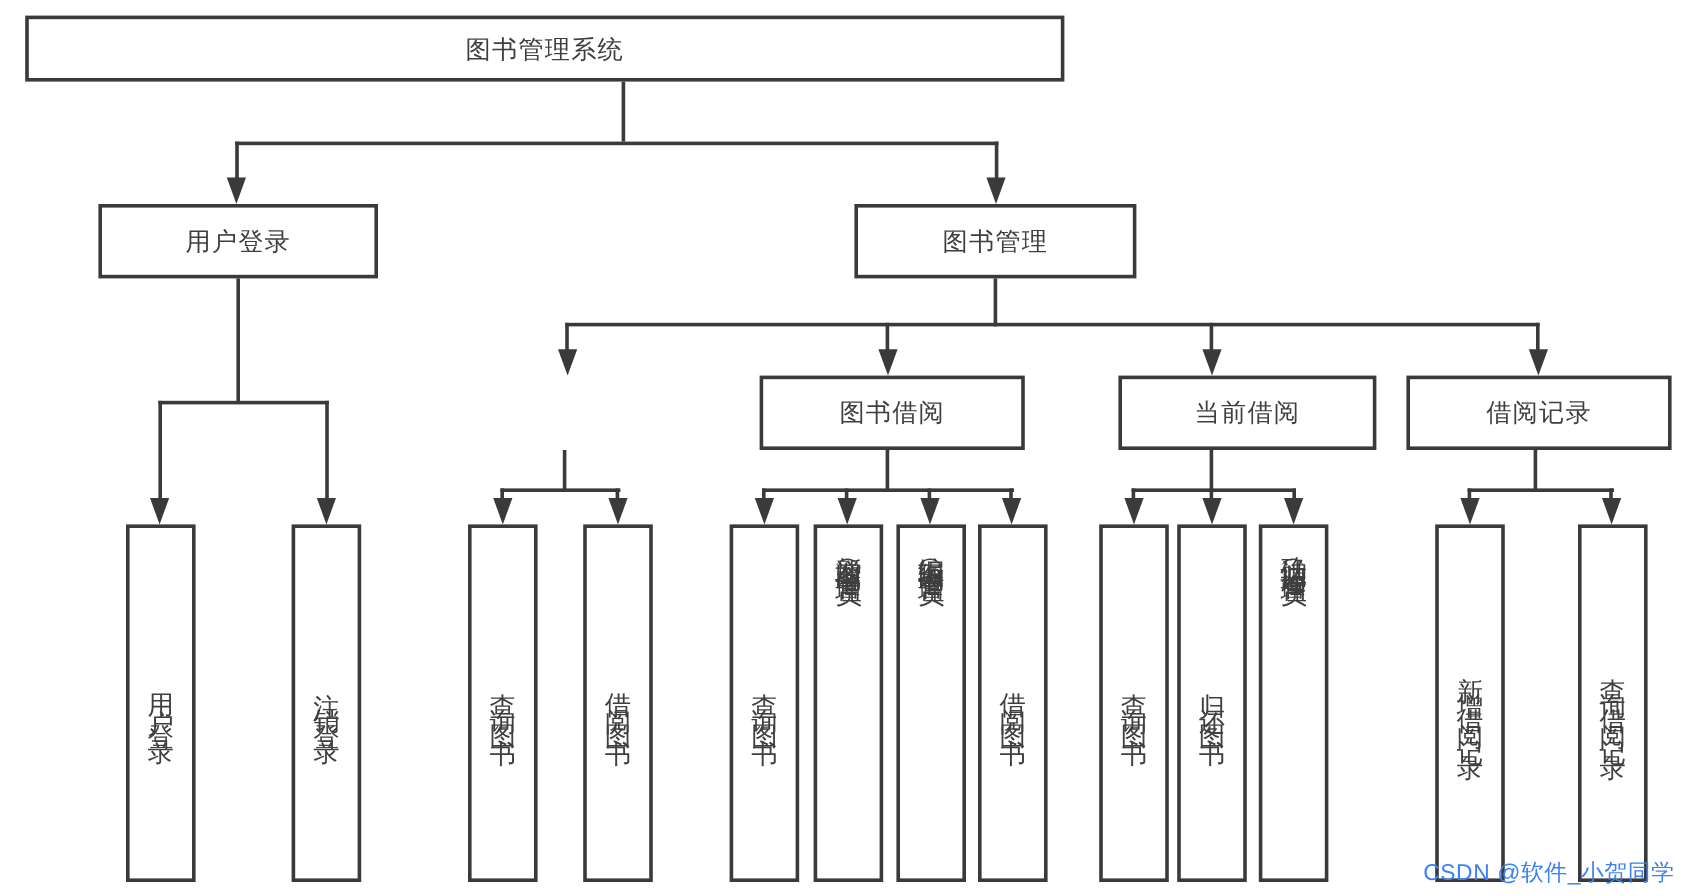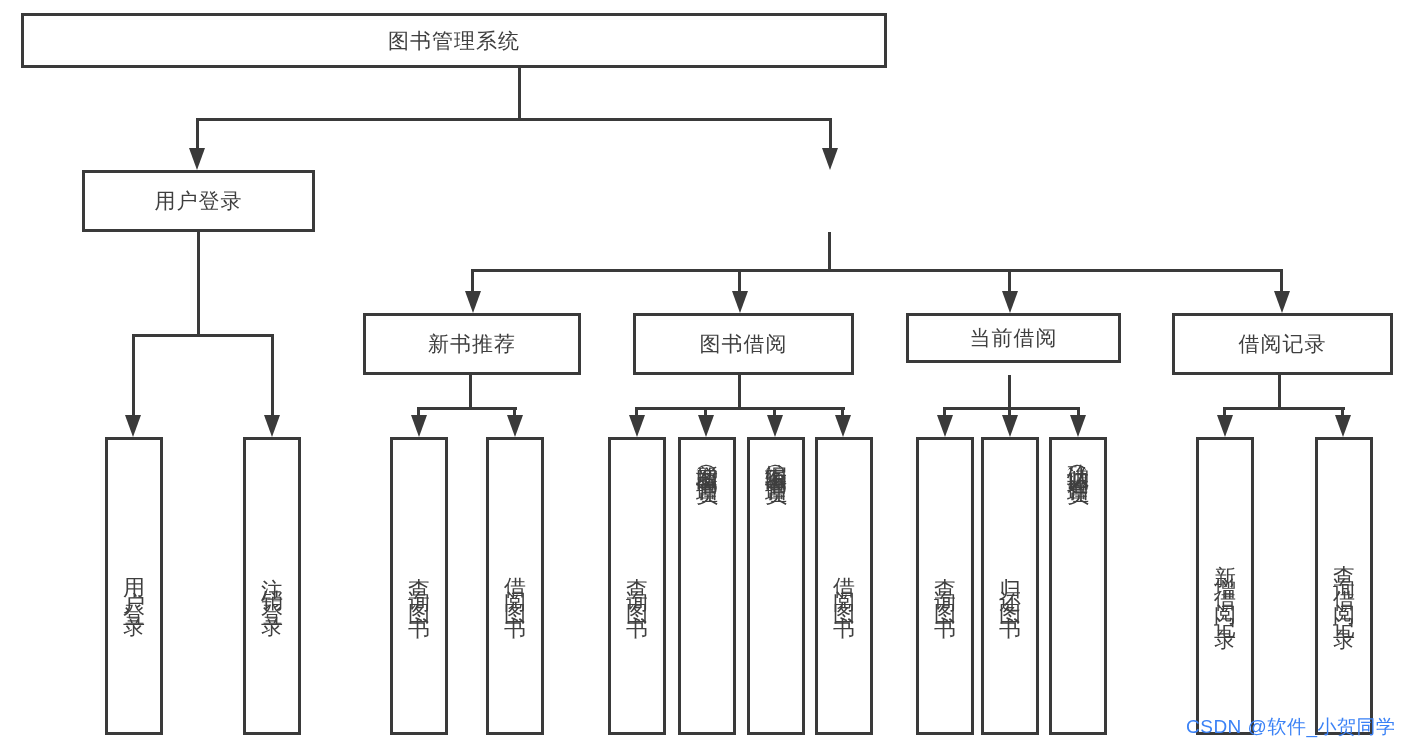--- a/index.html
+++ b/index.html
@@ -40,30 +40,30 @@
 <div class="canvas">
 
   <div class="box" style="left:21px;top:13px;width:866px;height:55px">
     <span>图书管理系统</span>
   </div>
 
   <div class="box" style="left:82px;top:170px;width:233px;height:62px">
     <span>用户登录</span>
   </div>
 
+  <div class="box" style="left:712px;top:170px;width:235px;height:62px">
+    <span>图书管理</span>
+  </div>
 
-  <div class="box" style="left:363px;top:313px;width:218px;height:62px">
-    <span>新书推荐</span>
-  </div>
 
   <div class="box" style="left:633px;top:313px;width:221px;height:62px">
     <span>图书借阅</span>
   </div>
 
-  <div class="box" style="left:906px;top:313px;width:215px;height:50px">
+  <div class="box" style="left:932px;top:313px;width:215px;height:62px">
     <span>当前借阅</span>
   </div>
 
   <div class="box" style="left:1172px;top:313px;width:221px;height:62px">
     <span>借阅记录</span>
   </div>
 
   <div class="vbox" style="left:105px;top:437px">用户登录</div>
   <div class="vbox" style="left:243px;top:437px">注销登录</div>
 

